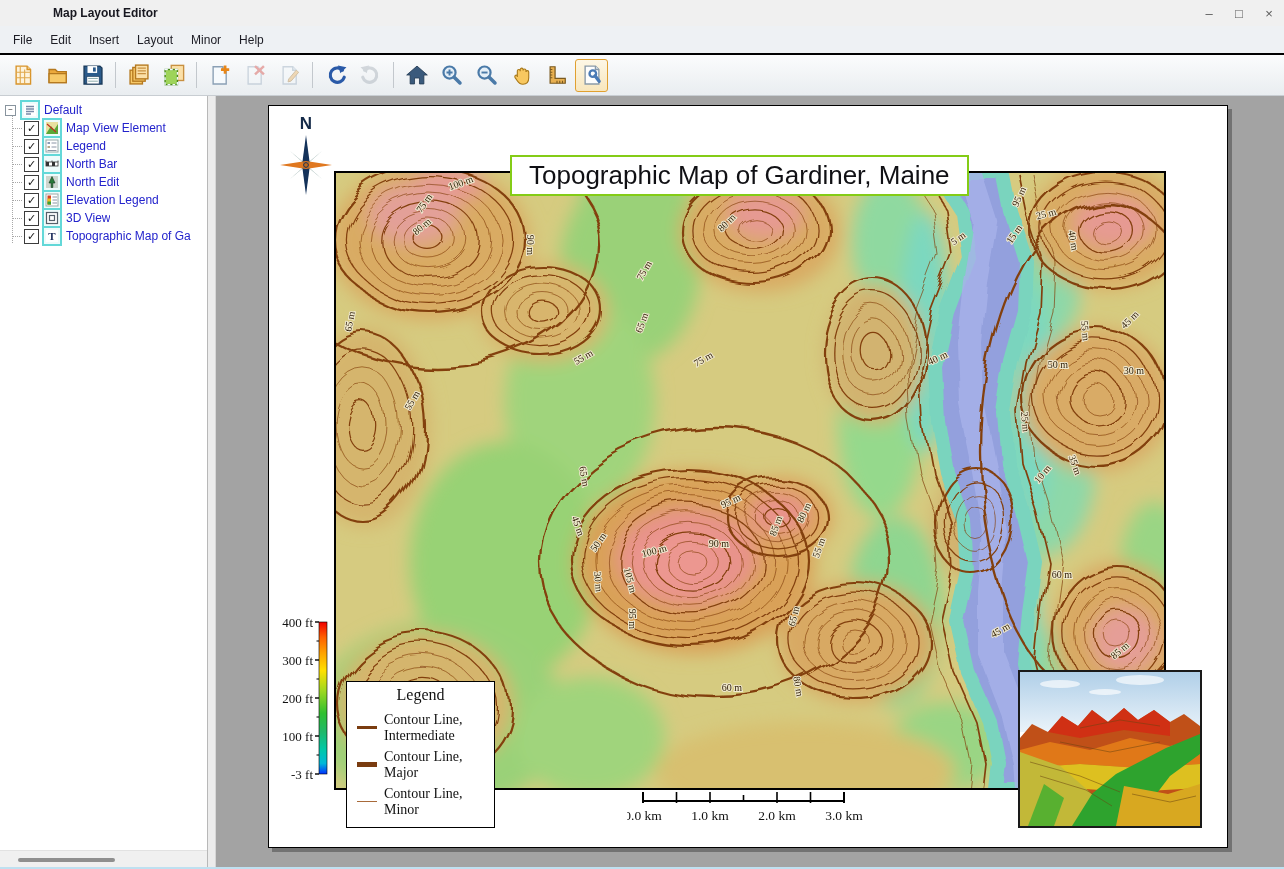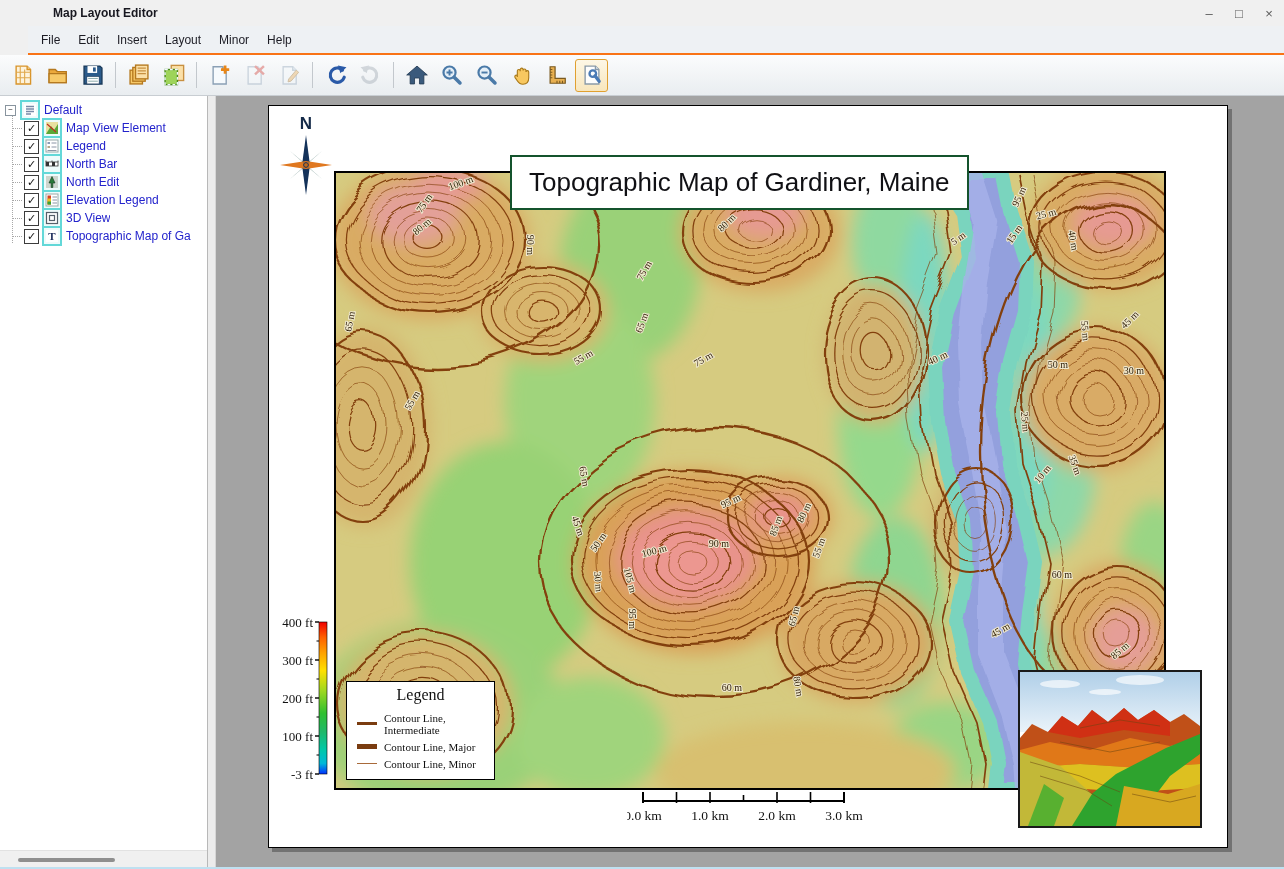--- a/index.html
+++ b/index.html
@@ -6,21 +6,21 @@
   .window{position:relative;width:1284px;height:869px;background:#f0f0f0;
     font-family:"Liberation Sans",sans-serif;overflow:hidden;
     border-bottom:2px solid #bfe0f0;box-sizing:border-box;}
   
   .titlebar{height:26px;display:flex;align-items:center;background:#f0f0f0;margin-left:44px;}
   .titlebar .title{font-size:12px;font-weight:bold;color:#17171f;padding-left:9px;flex:1;}
   .winbtn{width:30px;height:22px;display:flex;align-items:center;justify-content:center;
     color:#5a5a5a;font-size:13px;cursor:default;}
   
   .menubar{height:27px;background:#eef1f4;display:flex;align-items:center;
-    border-bottom:2px solid #f97316;padding-left:4px;margin-left:28px;}
+    border-bottom:2px solid #000000;padding-left:4px;}
   .menu-item{padding:4px 9px;font-size:12px;color:#1c1c24;}
   
   .toolbar{height:40px;background:linear-gradient(#fbfcfd,#e9edf0);display:flex;
     align-items:center;padding:0 5px;border-bottom:1px solid #c8cdd2;}
   .tb-btn{width:31px;height:31px;border:1px solid transparent;border-radius:3px;
     display:flex;align-items:center;justify-content:center;margin:0 1px;}
   .tb-btn svg{width:22px;height:22px;}
   .tb-btn.disabled{opacity:.38;}
   .tb-btn.sel{border:1px solid #e0a030;background:linear-gradient(#fdf7e6,#f8e6bd);}
   .tb-sep{width:1px;height:26px;background:#c3c8cd;margin:0 5px;}
@@ -46,28 +46,28 @@
     border-top:1px solid #e2e2e2;}
   .hthumb{position:absolute;left:18px;top:7px;width:97px;height:4px;background:#8f8f8f;border-radius:2px;}
   .splitter{width:7px;background:#ececec;border-right:1px solid #d6d6d6;}
   
   .canvas{flex:1;background:#a3a3a3;position:relative;overflow:hidden;}
   .page{position:absolute;left:52px;top:9px;width:958px;height:741px;background:#fff;
     border:1px solid #000;box-shadow:4px 4px 0 rgba(55,55,55,.45);}
   .map-frame{position:absolute;left:65px;top:65px;width:830px;height:617px;
     border:1px solid #000;overflow:hidden;background:#d6cb80;}
   .map-frame svg{display:block;}
-  .map-title{position:absolute;left:241px;top:49px;background:#fff;border:2px solid #14532d;
-    padding:10px 17px;font-size:26px;color:#101014;white-space:nowrap;z-index:6;}
+  .map-title{position:absolute;left:241px;top:49px;background:#fff;border:2px solid #84cc16;
+    padding:3px 17px;font-size:26px;color:#101014;white-space:nowrap;z-index:6;}
   .compass{position:absolute;left:8px;top:5px;z-index:5;}
   .elev{position:absolute;left:2px;top:510px;z-index:5;}
   .leg-box{position:absolute;left:77px;top:575px;width:147px;background:#fff;
     border:1px solid #000;z-index:5;padding-bottom:7px;font-family:"Liberation Serif",serif;}
   .leg-title{text-align:center;font-size:16px;padding:4px 0 5px;color:#111;}
-  .leg-row{display:flex;align-items:center;padding:2.5px 0 2.5px 10px;font-size:11px;color:#111;}
+  .leg-row{display:flex;align-items:center;padding:2.5px 0 2.5px 10px;font-size:14px;color:#111;}
   .leg-swatch{width:20px;margin-right:7px;flex:none;background:#7a3c10;}
   .leg-swatch.intermediate{height:3px;}
   .leg-swatch.major{height:5px;}
   .leg-swatch.minor{height:1px;background:#a86a3a;}
   .scalebar{position:absolute;left:358px;top:683px;z-index:5;}
   .inset3d{position:absolute;left:749px;top:564px;width:180px;height:154px;border:2px solid #1a1a1a;
     background:#fff;z-index:7;}
 </style>
 </head>
 <body>

